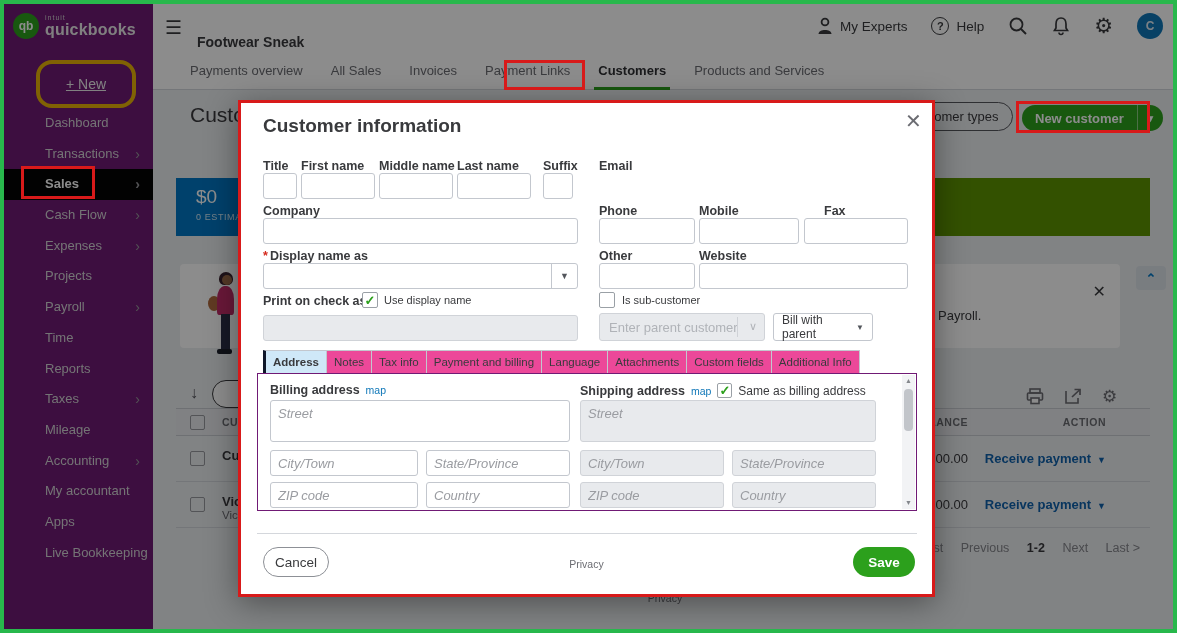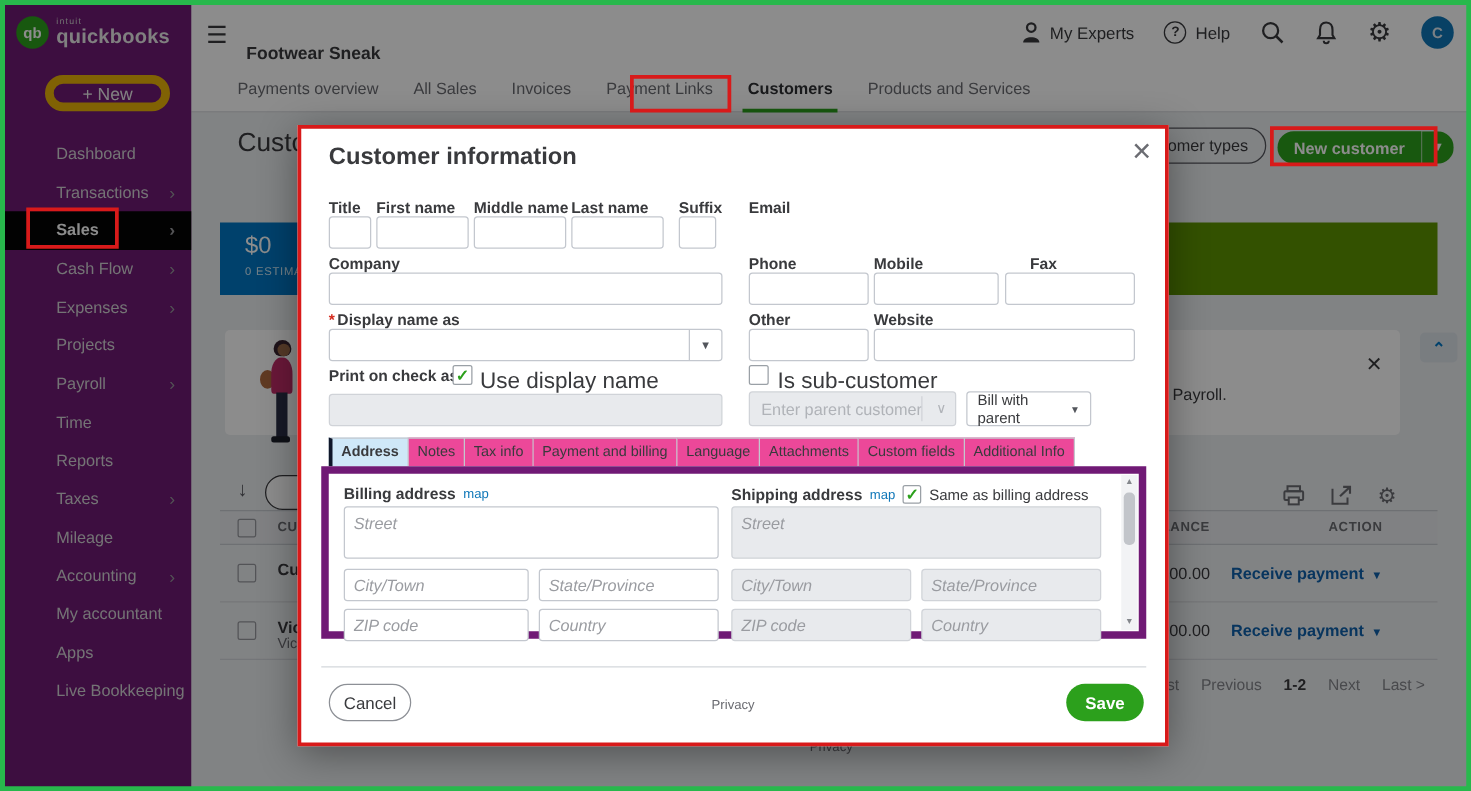--- a/index.html
+++ b/index.html
@@ -6,21 +6,21 @@
   body { font-family: "Liberation Sans", sans-serif; background:#fff; }
   #frame { position:relative; width:1177px; height:633px; background:#eceef1; overflow:hidden; }
 
   
   #sidebar { position:absolute; left:0; top:0; width:153px; height:633px; background:#701a75; z-index:5; }
   #logo { position:absolute; left:13px; top:13px; display:flex; align-items:center; gap:6px; }
   #logo .circ { width:26px; height:26px; border-radius:50%; background:#2ca01c; color:#fff; font-weight:bold; font-size:12px; display:flex; align-items:center; justify-content:center; }
   #logo .stack { display:flex; flex-direction:column; line-height:1; }
   #logo .intuit { font-size:7px; color:#cfcfcf; letter-spacing:1px; margin-bottom:1px; }
   #logo .qbooks { font-size:16px; color:#e9e9e9; font-weight:bold; letter-spacing:0.2px; }
-  #new-btn { position:absolute; left:36px; top:60px; width:100px; height:29px; border:7px solid #eab308; border-radius:16px; color:#ececec; font-size:14px; display:flex; align-items:center; justify-content:center; cursor:pointer; background:transparent; }
+  #new-btn { position:absolute; left:36px; top:60px; width:100px; height:48px; border:4px solid #eab308; border-radius:16px; color:#ececec; font-size:14px; display:flex; align-items:center; justify-content:center; cursor:pointer; background:transparent;text-decoration:underline; }
   #side-nav { position:absolute; left:0; top:108px; width:153px; }
   .snav-item { position:relative; height:30.7px; line-height:30.7px; padding-left:45px; color:#d3d3d5; font-size:13px; cursor:pointer; }
   .snav-item .chev { position:absolute; right:13px; top:0; color:#97979b; font-size:14px; }
   .snav-item.active { background:#050505; color:#ffffff; font-weight:bold; }
 
   
   #topbar { position:absolute; left:153px; top:0; width:1024px; height:52px; background:#ffffff; z-index:2; }
   #hamburger { position:absolute; left:12px; top:16px; font-size:19px; color:#393a3d; cursor:pointer; }
   #company-name { position:absolute; left:44px; top:18px; font-size:14px; font-weight:bold; color:#393a3d;margin-top:16px; }
   #topbar-right { position:absolute; right:14px; top:0; height:52px; display:flex; align-items:center; gap:24px; }
@@ -92,34 +92,34 @@
   #modal .rel { position:absolute; }
   #m-title { left:22px; top:12px; font-size:19px; font-weight:bold; color:#393a3d; }
   #m-close { left:664px; top:6px; font-size:20px; color:#6b6c72; cursor:pointer; }
   .flabel { font-size:12.5px; font-weight:bold; color:#393a3d; }
   .req { color:#d52b1e; margin-right:2px; }
   .inp { border:1px solid #c3c7ce; border-radius:3px; background:#fff; font-family:"Liberation Sans",sans-serif; font-size:13px; color:#393a3d; padding:0 7px; height:26px; }
   .inp::placeholder { color:#9a9ca1; font-style:italic; }
   .inp:disabled, .inp.dis { background:#e8eaed; border-color:#d0d3d8; }
   textarea.inp { resize:none; padding-top:5px; }
   .mchk { width:16px; height:16px; border:1px solid #9aa0a6; border-radius:2px; background:#fff; display:flex; align-items:center; justify-content:center; color:#2ca01c; font-size:13px; font-weight:bold; cursor:pointer; }
-  .lab-reg { font-size:18px; color:#393a3d; }
+  .lab-reg { font-size:11px; color:#393a3d; }
   #dn-select { left:22px; top:160px; width:315px; height:26px; border:1px solid #c3c7ce; border-radius:3px; background:#fff; cursor:pointer; }
   #dn-select .cbtn { position:absolute; right:0; top:0; width:26px; height:24px; border-left:1px solid #c3c7ce; display:flex; align-items:center; justify-content:center; color:#53565c; font-size:9px; }
   #parent-combo { left:358px; top:210px; width:166px; height:28px; background:#e8eaed; border:1px solid #d0d3d8; border-radius:3px; }
   #parent-combo .ph { position:absolute; left:9px; top:6px; font-size:13px; color:#b0b3b8; }
   #parent-combo .dv { position:absolute; right:26px; top:3px; bottom:3px; width:1px; background:#cfd2d7; }
   #parent-combo .vc { position:absolute; right:7px; top:6px; color:#b0b3b8; font-size:11px; }
   #bill-parent { left:532px; top:210px; width:100px; height:28px; border:1px solid #c3c7ce; border-radius:3px; background:#fff; cursor:pointer; display:flex; align-items:center; justify-content:space-between; padding:0 8px; font-size:12px; color:#393a3d; }
   #bill-parent .dc { font-size:8px; color:#53565c; }
   #m-tabs { left:22px; top:247px; display:flex; }
   .mtab { border:1px solid #c3c7ce; border-left:none; padding:0 7px; height:24px; line-height:23px; font-size:11.5px; color:#393a3d; background:#ec4899; cursor:pointer; white-space:nowrap; }
   .mtab:first-child { border-left:3px solid #0f172a; }
   .mtab.active { background:#cfe8f8; font-weight:bold; border-bottom:none; }
-  #m-panel { left:16px; top:270px; width:660px; height:138px; border:6px solid #701a75; background:#fff; }
+  #m-panel { left:16px; top:270px; width:660px; height:138px; border:1px solid #701a75; background:#fff; }
   #m-panel .rel { position:absolute; }
   .addr-head { display:flex; align-items:center; gap:6px; }
   .maplink { font-size:10.5px; color:#0f77b8; cursor:pointer; }
   #m-scroll { position:absolute; right:1px; top:1px; bottom:1px; width:13px; background:#f2f3f5; }
   #m-scroll .ar { position:absolute; left:0; width:13px; height:12px; color:#84878c; font-size:7px; text-align:center; line-height:12px; cursor:pointer; }
   #m-scroll .thumb { position:absolute; left:2px; top:14px; width:9px; height:42px; background:#c2c5ca; border-radius:4px; cursor:pointer; }
   #m-divider { left:16px; top:430px; width:660px; height:1px; background:#d4d7dc; }
   #cancel-btn { left:22px; top:444px; width:66px; height:30px; border:1px solid #8d9096; border-radius:15px; background:#fff; font-size:13.5px; color:#393a3d; cursor:pointer; font-family:"Liberation Sans",sans-serif; }
   #m-privacy { left:0; width:691px; top:455px; text-align:center; font-size:10.5px; color:#6b6c72; }
   #save-btn { left:612px; top:444px; width:62px; height:30px; border:none; border-radius:15px; background:#2ca01c; color:#fff; font-size:13.5px; font-weight:bold; cursor:pointer; font-family:"Liberation Sans",sans-serif; }

